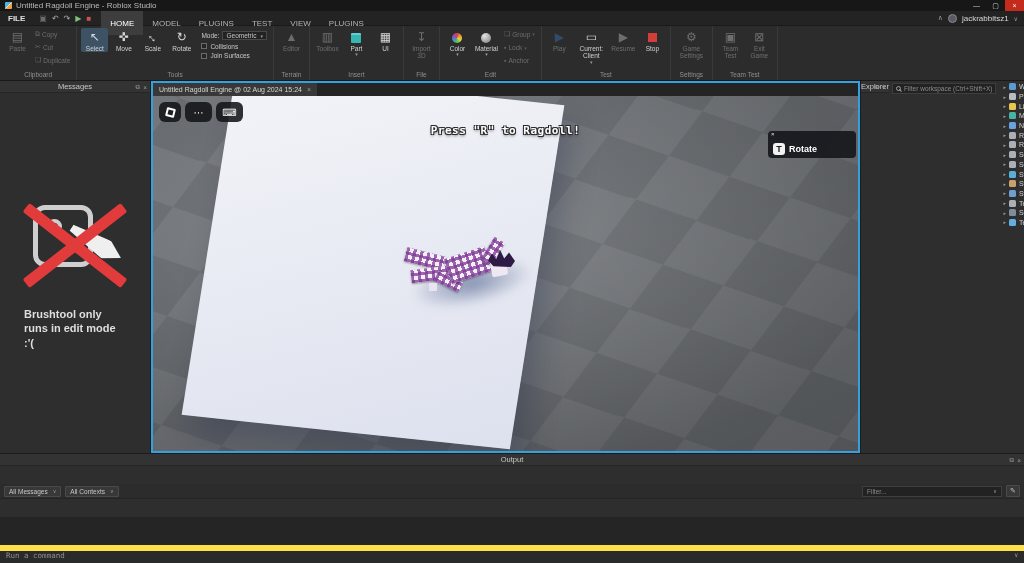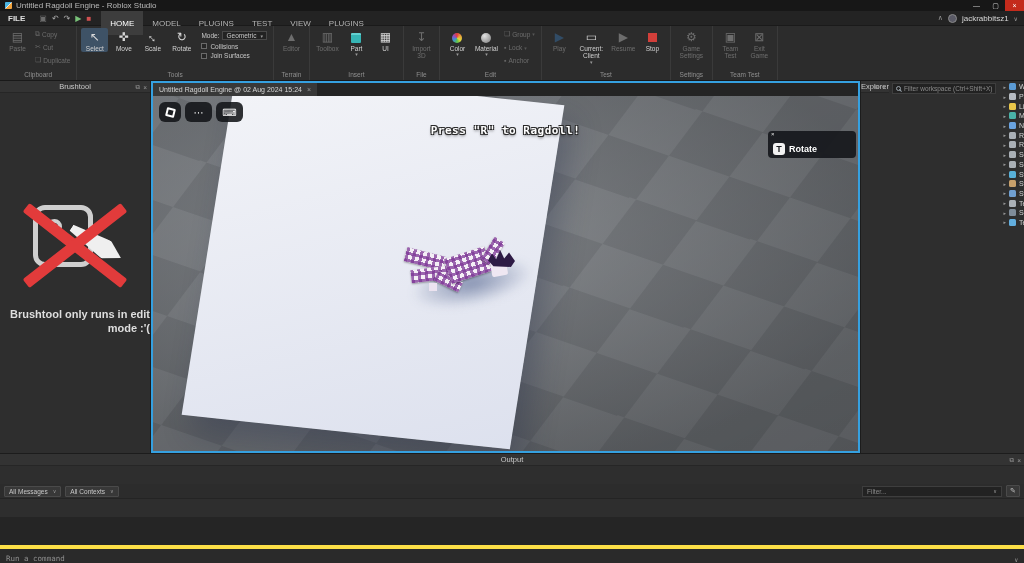--- a/index.html
+++ b/index.html
@@ -66,22 +66,22 @@
   
   .brushtool { width:151px; border-right:1px solid #1c1c1c; display:flex; flex-direction:column; background:#2e2e2e;}
   .brush-body { flex:1; display:flex; flex-direction:column; align-items:center; }
   .brush-art { position:relative; width:112px; height:96px; margin-top:104px; }
   .art-frame { position:absolute; left:14px; top:8px; width:60px; height:62px; border:5px solid #cfcfcf; border-radius:12px; }
   .art-circle { position:absolute; left:28px; top:22px; width:15px; height:15px; border:4px solid #cfcfcf; border-radius:50%; }
   .art-brush { position:absolute; left:48px; top:36px; width:58px; height:20px; background:#efefef;
     transform:rotate(33deg); clip-path:polygon(0 35%,70% 0,100% 45%,72% 100%,0 70%); }
   .xbar { position:absolute; left:-6px; top:43px; width:124px; height:11px; background:#e23b3b; border-radius:2px; }
   .xbar.a { transform:rotate(38deg); } .xbar.b { transform:rotate(-38deg); }
-  .brush-msg { margin-top:14px; padding:0 0; font-size:11px; font-weight:bold; color:#dedede;
-    text-align:right; line-height:1.3; }
+  .brush-msg { margin-top:14px; padding:0 24px; font-size:11px; font-weight:bold; color:#dedede;
+    text-align:left; line-height:1.3; }
 
   
   .center { flex:1; display:flex; flex-direction:column; border:2px solid #35a0e0; min-width:0; }
   .tabbar { height:13px; background:#242424; display:flex; align-items:stretch; flex:none; }
   .vtab { background:#383838; display:flex; align-items:center; gap:5px; padding:0 6px; font-size:7px; color:#d6d6d6; }
   .tab-x { color:#9a9a9a; font-size:7px; }
   .scene { position:relative; flex:1; background:#7f848a; overflow:hidden; }
   .ground { position:absolute; left:-45%; top:-70%; width:220%; height:280%;
     background:repeating-conic-gradient(from 0deg,#888c91 0 25%,#7b7f84 0 50%);
     background-size:128px 128px; transform:rotate(19deg) skewX(-18deg) scaleY(.82); }
@@ -146,21 +146,21 @@
   .sel { height:11px; background:#383838; border:1px solid #4a4a4a; border-radius:1px;
     display:flex; align-items:center; gap:5px; padding:0 4px; font-size:6.5px; color:#c8c8c8; }
   .out-spacer { flex:1; }
   .filter-input { width:140px; height:11px; background:#222; border:1px solid #3e3e3e;
     display:flex; align-items:center; justify-content:space-between; padding:0 4px; font-size:6.5px; color:#8a8a8a; }
   .icon-btn { width:14px; height:12px; background:#383838; border:1px solid #4a4a4a; border-radius:1px;
     display:flex; align-items:center; justify-content:center; font-size:7px; color:#c0c0c0; }
   .out-body { flex:1; background:#252525; }
 
   
-  .cmdbar { height:18px; background:#2a2a2a; border-top:4px solid #fde047; display:flex; align-items:flex-end;
+  .cmdbar { height:18px; background:#2a2a2a; border-top:6px solid #fde047; display:flex; align-items:flex-start;
     padding:0 6px; font-family:"DejaVu Sans Mono", monospace; font-size:7.5px; color:#8f8f8f; }
   .cmd-caret { margin-left:auto; color:#9a9a9a; font-size:6px; }
 </style>
 </head>
 <body>
 
 <div class="titlebar">
   <div class="app-icon"></div>
   <div class="tb-title">Untitled Ragdoll Engine - Roblox Studio</div>
   <div class="win-btns">
@@ -386,21 +386,21 @@
     </div>
     <div class="rlabel">Team Test</div>
   </div>
 
 </div>
 
 <div class="main">
 
   <div class="brushtool">
     <div class="panel-header">
-      <span>Brushtool</span>
+      <span>Messages</span>
       <span class="ph-icons">
         <span>⧉</span>
         <span>×</span>
       </span>
     </div>
     <div class="brush-body">
       <div class="brush-art">
         <div class="art-frame"></div>
         <div class="art-circle"></div>
         <div class="art-brush"></div>

